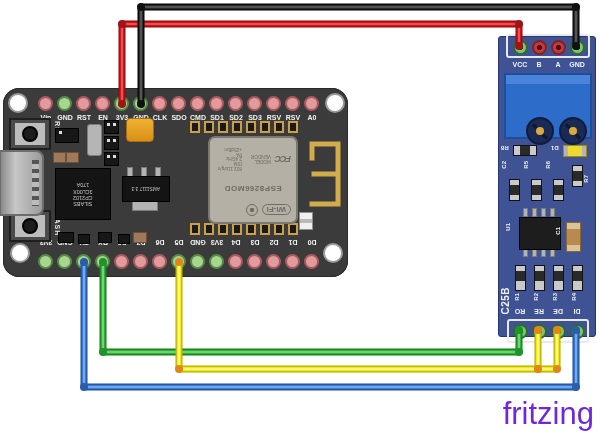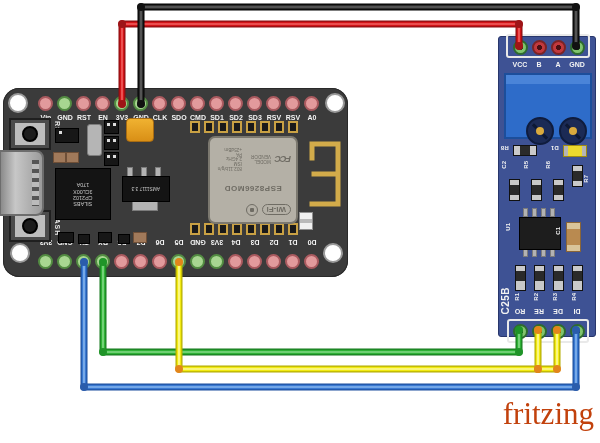--- a/index.html
+++ b/index.html
@@ -71,21 +71,21 @@
   .res-v{position:absolute;width:9px;height:20px;background:linear-gradient(180deg,#c9c9c9 0 5px,#2a2a2a 5px 15px,#c9c9c9 15px);border:1px solid #111;}
   .res-h{position:absolute;width:22px;height:9px;background:linear-gradient(90deg,#c9c9c9 0 6px,#2a2a2a 6px 16px,#c9c9c9 16px);border:1px solid #111;}
   .led{position:absolute;width:22px;height:10px;background:linear-gradient(90deg,#b5b5b5 0 4px,#ecd92f 4px 18px,#b5b5b5 18px);
        border:1px solid #9f8b12;}
   #u1{position:absolute;left:20px;top:180px;width:40px;height:31px;background:#1d1d1d;border:1px solid #000;}
   #c1{position:absolute;left:67px;top:185px;width:15px;height:30px;background:#b98a50;border:1px solid #8a6538;box-sizing:border-box;}
   #c1:before,#c1:after{content:"";position:absolute;left:0;right:0;height:6px;background:#d9c49a;}
   #c1:before{top:0;} #c1:after{bottom:0;}
   
   #wires{position:absolute;left:0;top:0;z-index:5;pointer-events:none;}
-  #fritzing-logo{position:absolute;right:6px;top:396px;font-size:31px;color:#c2410c;letter-spacing:0px;z-index:2;font-family:Liberation Serif, serif;}
+  #fritzing-logo{position:absolute;right:6px;top:396px;font-size:31px;color:#6d28d9;letter-spacing:0px;z-index:2;}
 </style>
 </head>
 <body>
 
 <div id="canvas">
 
   <div id="nodemcu" class="board">
     <div class="hole" style="left:5px;top:5px;"></div>
     <div class="hole" style="left:322px;top:5px;"></div>
     <div class="hole" style="left:7px;top:155px;"></div>

